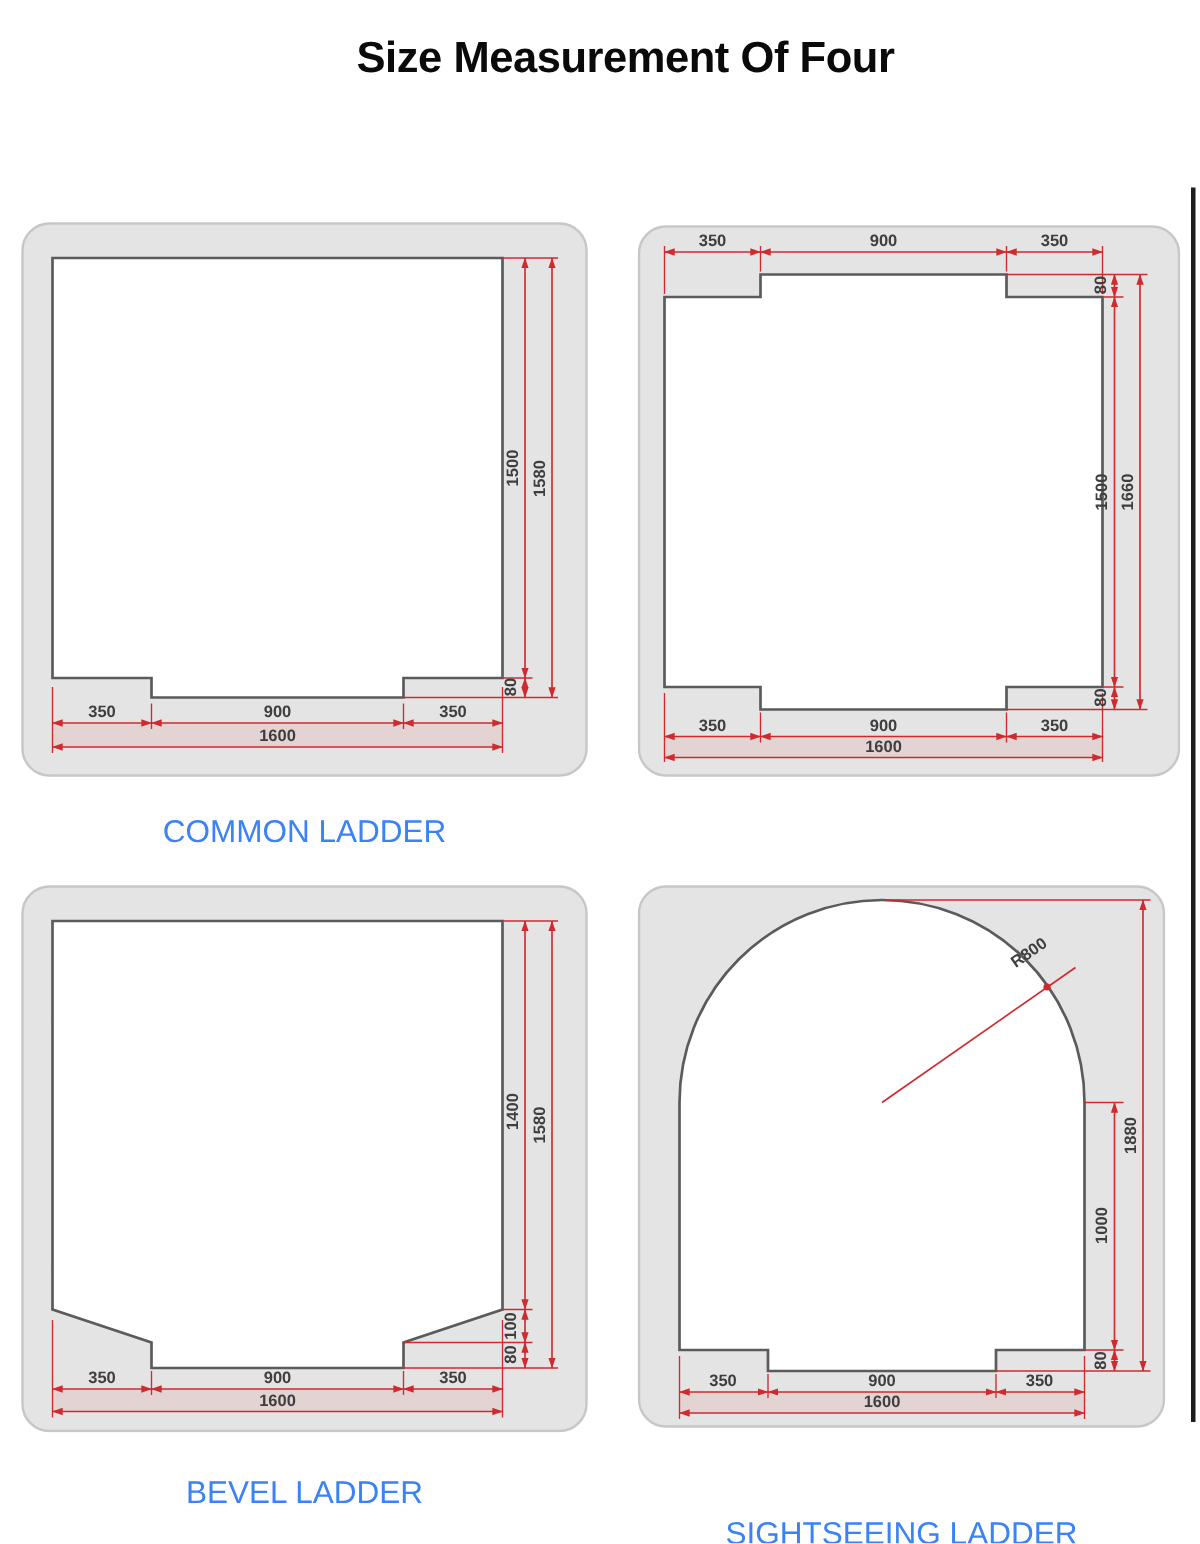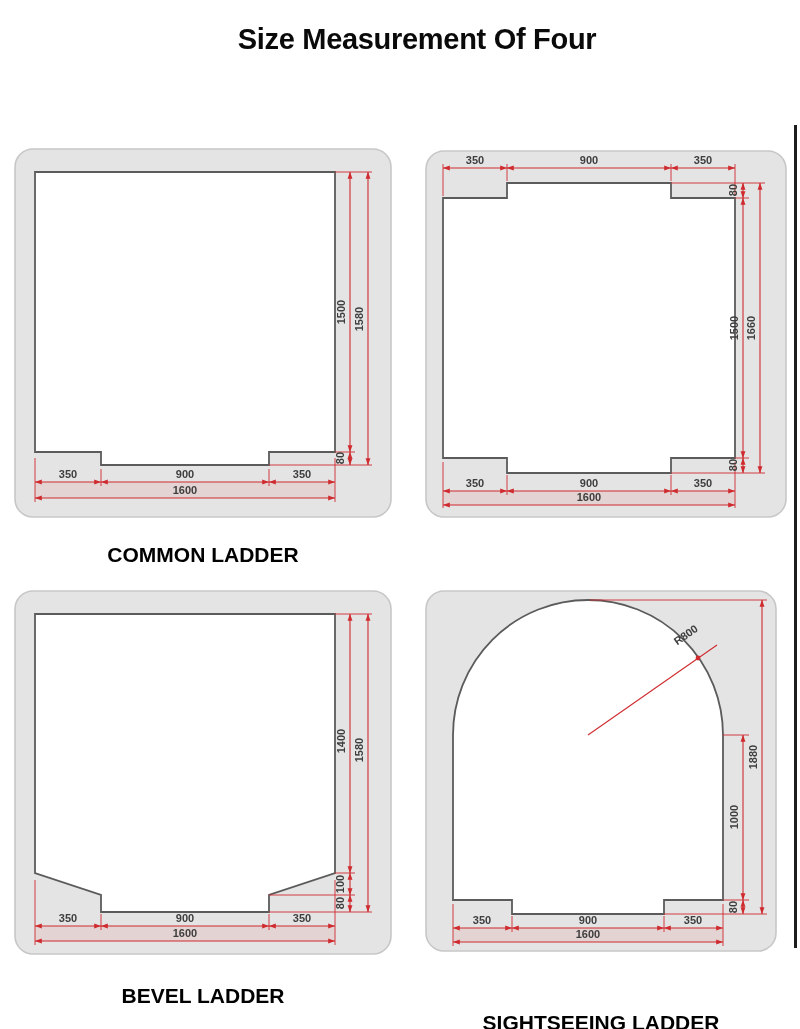--- a/index.html
+++ b/index.html
@@ -1,21 +1,21 @@
 <!DOCTYPE html>
 <html><head>
 <meta charset="utf-8">
 <style>
   html,body{margin:0;padding:0;background:#ffffff;}
   #page{position:relative;width:800px;height:1029px;background:#ffffff;overflow:hidden;
         font-family:"Liberation Sans",sans-serif;border-radius:25px;}
   .title{position:absolute;top:14px;left:0;width:800px;padding-left:34px;box-sizing:border-box;
          text-align:center;font-size:29px;font-weight:700;color:#0a0a0a;letter-spacing:-0.3px;}
   .title span{display:block;line-height:50px;}
-  .caption{position:absolute;text-align:center;font-size:21px;font-weight:700;color:#000000;letter-spacing:0;}
+  .caption{position:absolute;text-align:center;font-size:21px;font-weight:400;color:#3b82f6;letter-spacing:0;}
   .panel-rect{fill:#e4e4e4;stroke:#c7c7c7;stroke-width:1.6;}
   .car{fill:#ffffff;stroke:#5b5b5b;stroke-width:1.8;stroke-linejoin:miter;}
   .dim{stroke:#cf2b2f;stroke-width:1.1;fill:none;}
   .ext{stroke:#cf2b2f;stroke-width:0.9;fill:none;}
   .band{fill:rgba(219,90,90,0.12);}
   .dt{font-family:"Liberation Sans",sans-serif;font-size:11px;font-weight:600;fill:#3e3e3e;}
   .rdot{fill:#cf2b2f;}
   svg{position:absolute;display:block;}
   #edge-line{position:absolute;left:794px;top:125px;width:2.5px;height:823px;background:#1d1d1d;}
 </style>

